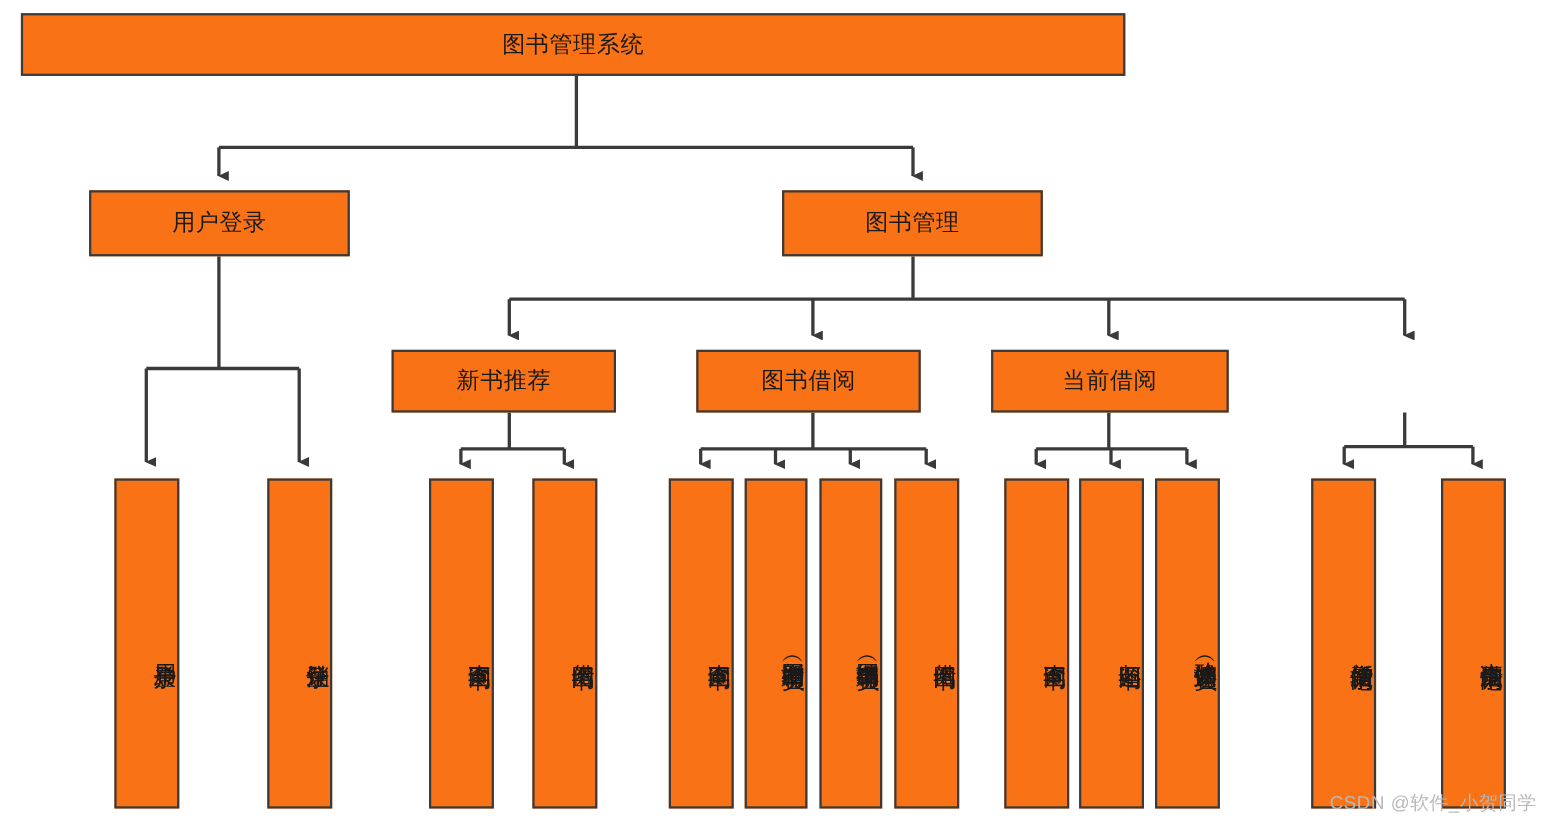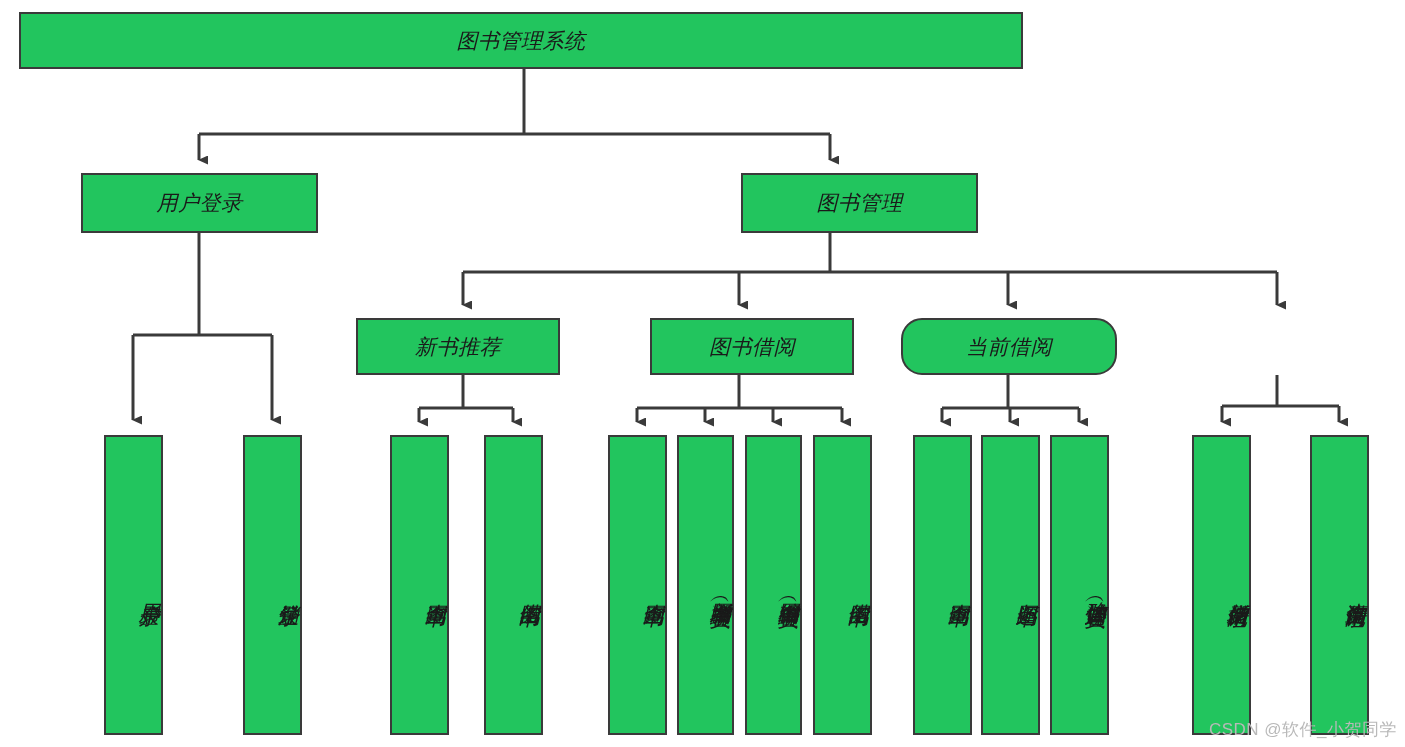--- a/index.html
+++ b/index.html
@@ -25,27 +25,26 @@
     position: absolute;
     left: 0;
     top: 0;
     width: 1405px;
     height: 747px;
     pointer-events: none;
   }
   .node {
     position: absolute;
     box-sizing: border-box;
-    background: #22c55e;
+    background: #f97316;
     border: 2px solid #3a3a3a;
     display: flex;
     align-items: center;
     justify-content: center;
     color: #1a1a1a;
-    font-style: italic;
   }
   .node-h {
     font-size: 21px;
     letter-spacing: 0.5px;
     line-height: 1.1;
     white-space: nowrap;
   }
   .node-v {
     font-size: 21px;
     writing-mode: vertical-rl;
@@ -143,31 +142,31 @@
     </g>
   </svg>
 
   <div class="node node-h" style="left:19px; top:12px; width:1004px; height:57px;">
     <span class="hlabel">图书管理系统</span>
   </div>
 
   <div class="node node-h" style="left:81px; top:173px; width:237px; height:60px;">
     <span class="hlabel">用户登录</span>
   </div>
-  <div class="node node-h" style="left:741px; top:173px; width:237px; height:60px;justify-content:center;">
+  <div class="node node-h" style="left:711px; top:173px; width:237px; height:60px;justify-content:center;">
     <span class="hlabel">图书管理</span>
   </div>
 
   <div class="node node-h" style="left:356px; top:318px; width:204px; height:57px;">
     <span class="hlabel">新书推荐</span>
   </div>
-  <div class="node node-h" style="left:633px; top:318px; width:204px; height:57px;margin-left:17px;">
+  <div class="node node-h" style="left:633px; top:318px; width:204px; height:57px;">
     <span class="hlabel">图书借阅</span>
   </div>
-  <div class="node node-h" style="left:901px; top:318px; width:216px; height:57px;border-radius:21px;">
+  <div class="node node-h" style="left:901px; top:318px; width:216px; height:57px;">
     <span class="hlabel">当前借阅</span>
   </div>
 
   <div class="node node-v" style="left:104px; top:435px; width:59px; height:300px;">
     <span class="vlabel">用户登录</span>
   </div>
   <div class="node node-v" style="left:243px; top:435px; width:59px; height:300px;">
     <span class="vlabel">注销登录</span>
   </div>
 

